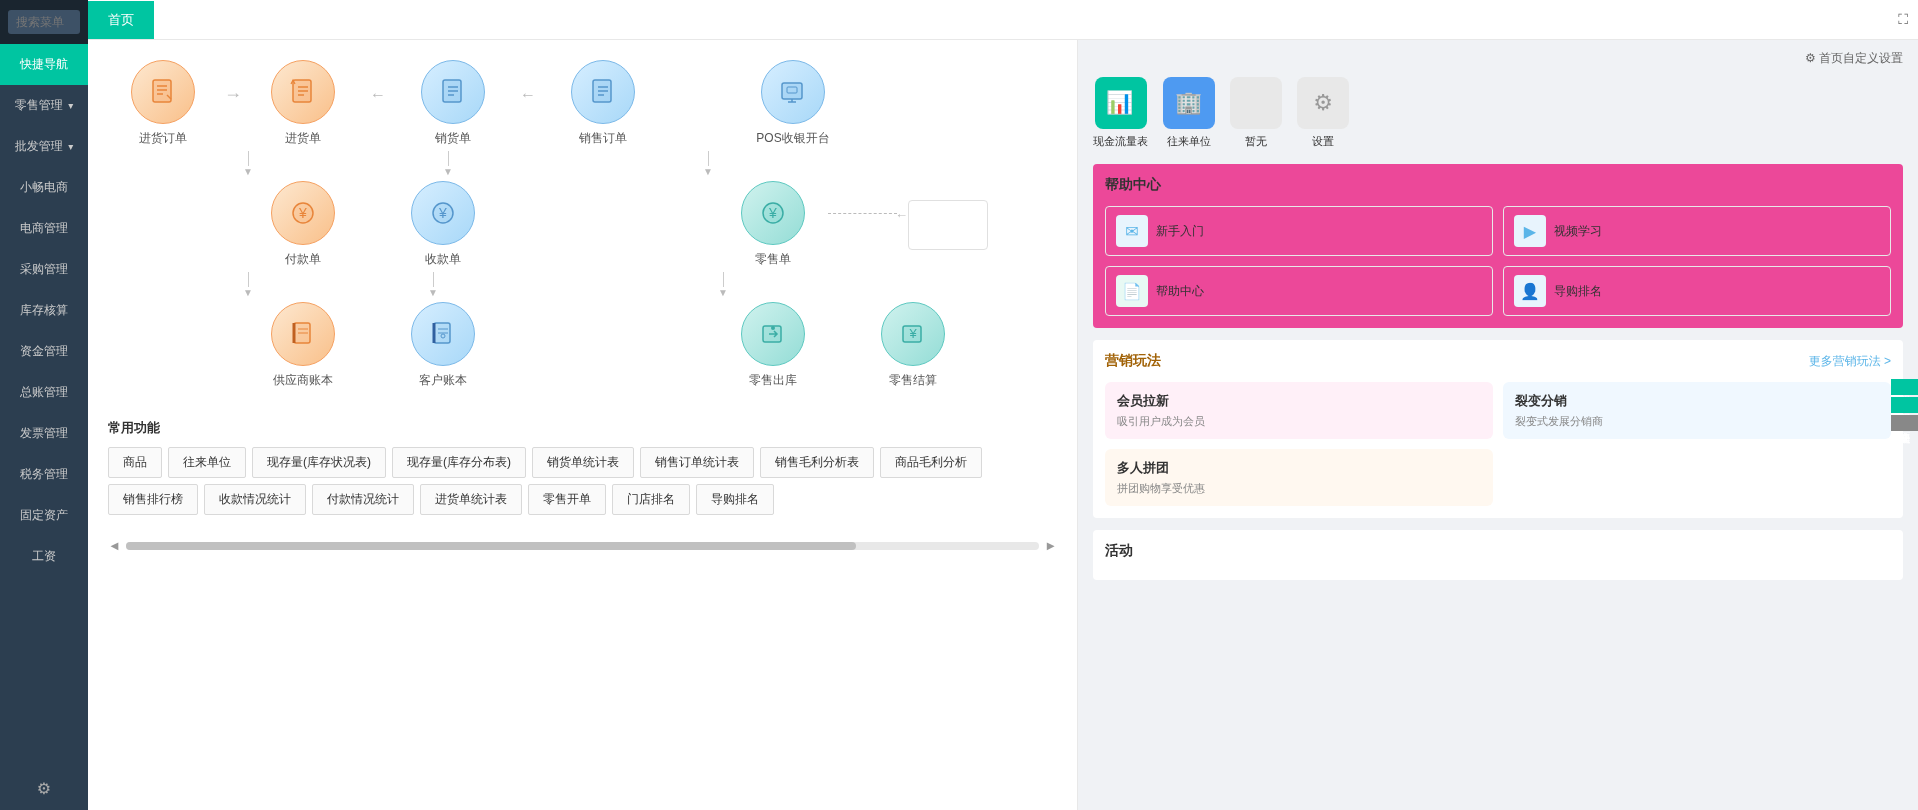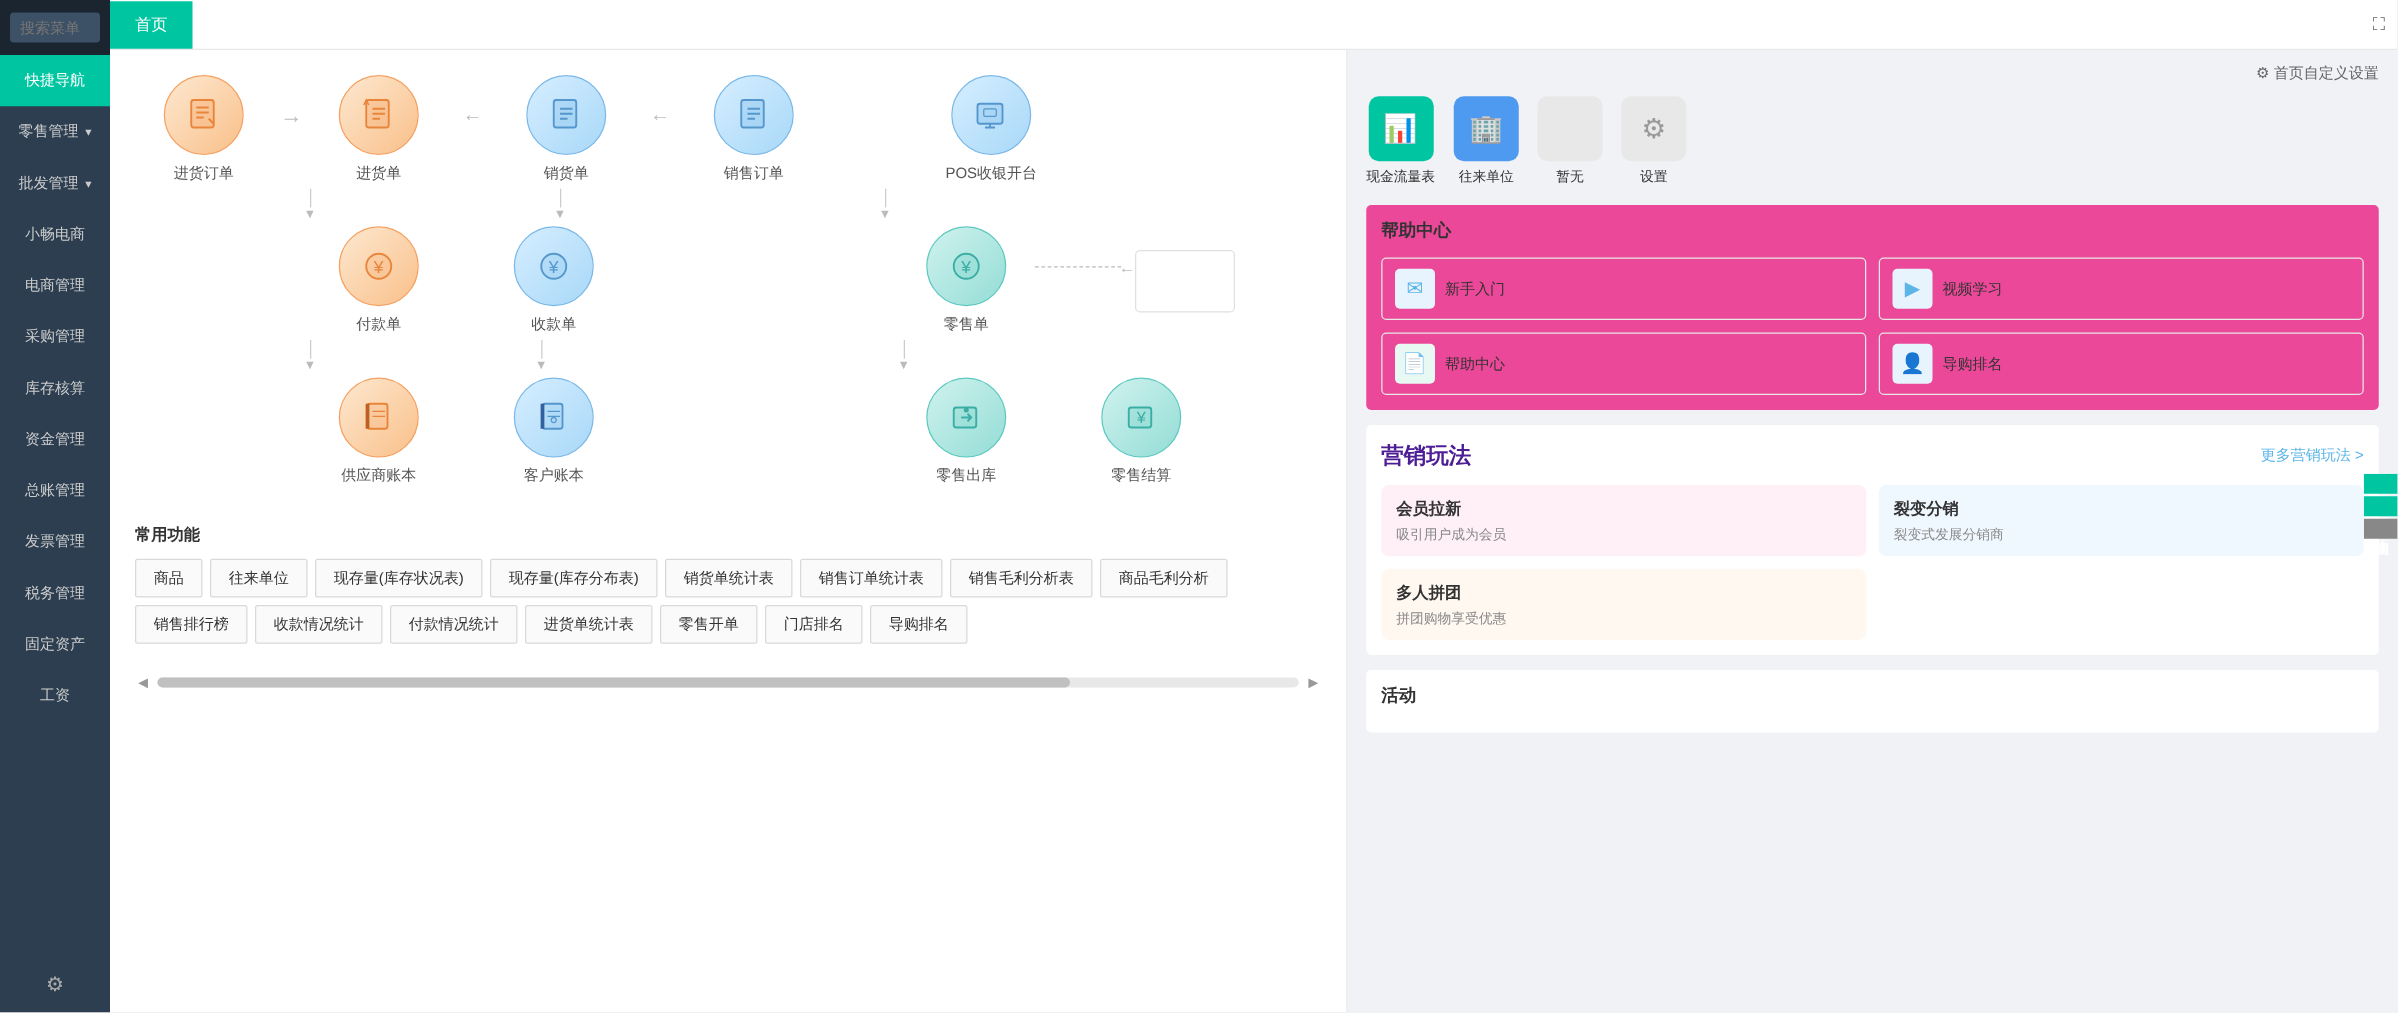--- a/index.html
+++ b/index.html
@@ -58,21 +58,21 @@
     .help-title { font-size: 14px; font-weight: bold; color: #333; margin-bottom: 12px; }
     .help-grid { display: grid; grid-template-columns: 1fr 1fr; gap: 10px; }
     .help-item { display: flex; align-items: center; gap: 8px; padding: 8px 10px; border: 1px solid #e8e8e8; border-radius: 4px; cursor: pointer; }
     .help-item-icon { width: 32px; height: 32px; border-radius: 4px; display: flex; align-items: center; justify-content: center; font-size: 16px; flex-shrink: 0; }
     .help-item-icon.blue-light { background: #e8f4fd; color: #5bb5e8; }
     .help-item-icon.green-light { background: #e8f9f4; color: #00c5a1; }
     .help-item-label { font-size: 12px; color: #333; }
 
     .marketing-section { background: #fff; border-radius: 4px; padding: 12px; margin-bottom: 12px; }
     .marketing-header { display: flex; justify-content: space-between; align-items: center; margin-bottom: 12px; }
-    .marketing-title { font-size: 18px; font-weight: bold; color: #4c1d95; }
+    .marketing-title { font-size: 14px; font-weight: bold; color: #a16207; }
     .more-link { font-size: 12px; color: #5bb5e8; cursor: pointer; }
     .marketing-grid { display: grid; grid-template-columns: 1fr 1fr; gap: 10px; }
     .marketing-card { background: #f0f9ff; border-radius: 6px; padding: 10px 12px; cursor: pointer; }
     .marketing-card-title { font-size: 13px; font-weight: bold; color: #333; margin-bottom: 4px; }
     .marketing-card-desc { font-size: 11px; color: #888; }
 
     .activity-section { background: #fff; border-radius: 4px; padding: 12px; }
     .activity-title { font-size: 14px; font-weight: bold; color: #333; margin-bottom: 8px; }
 
     

